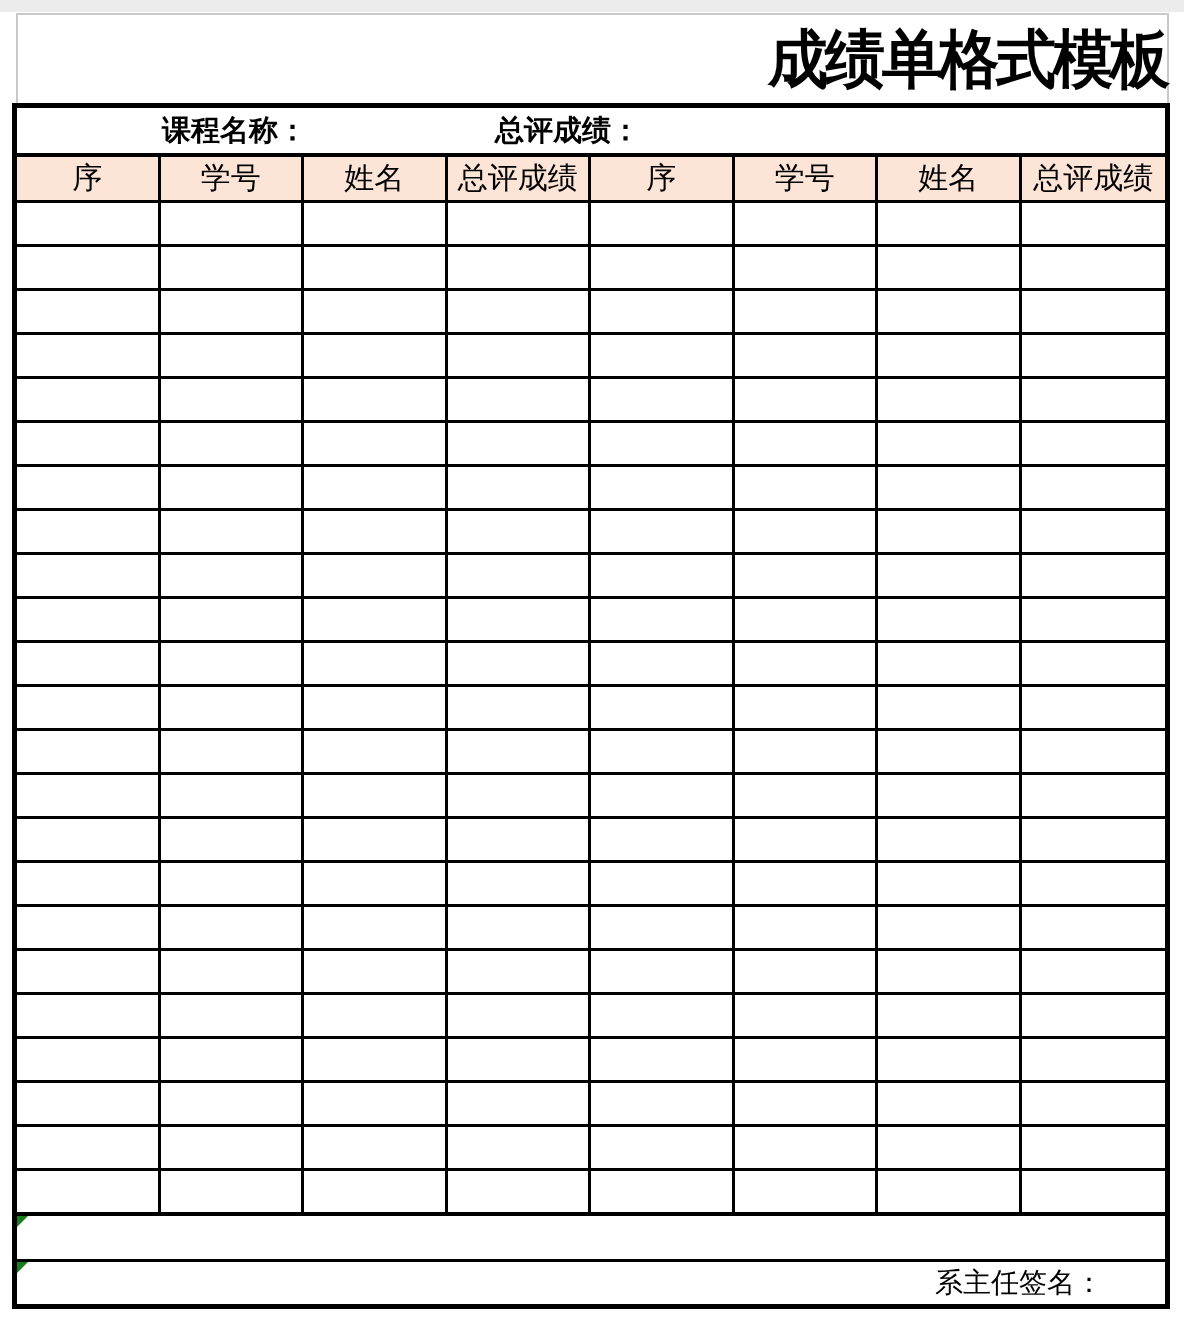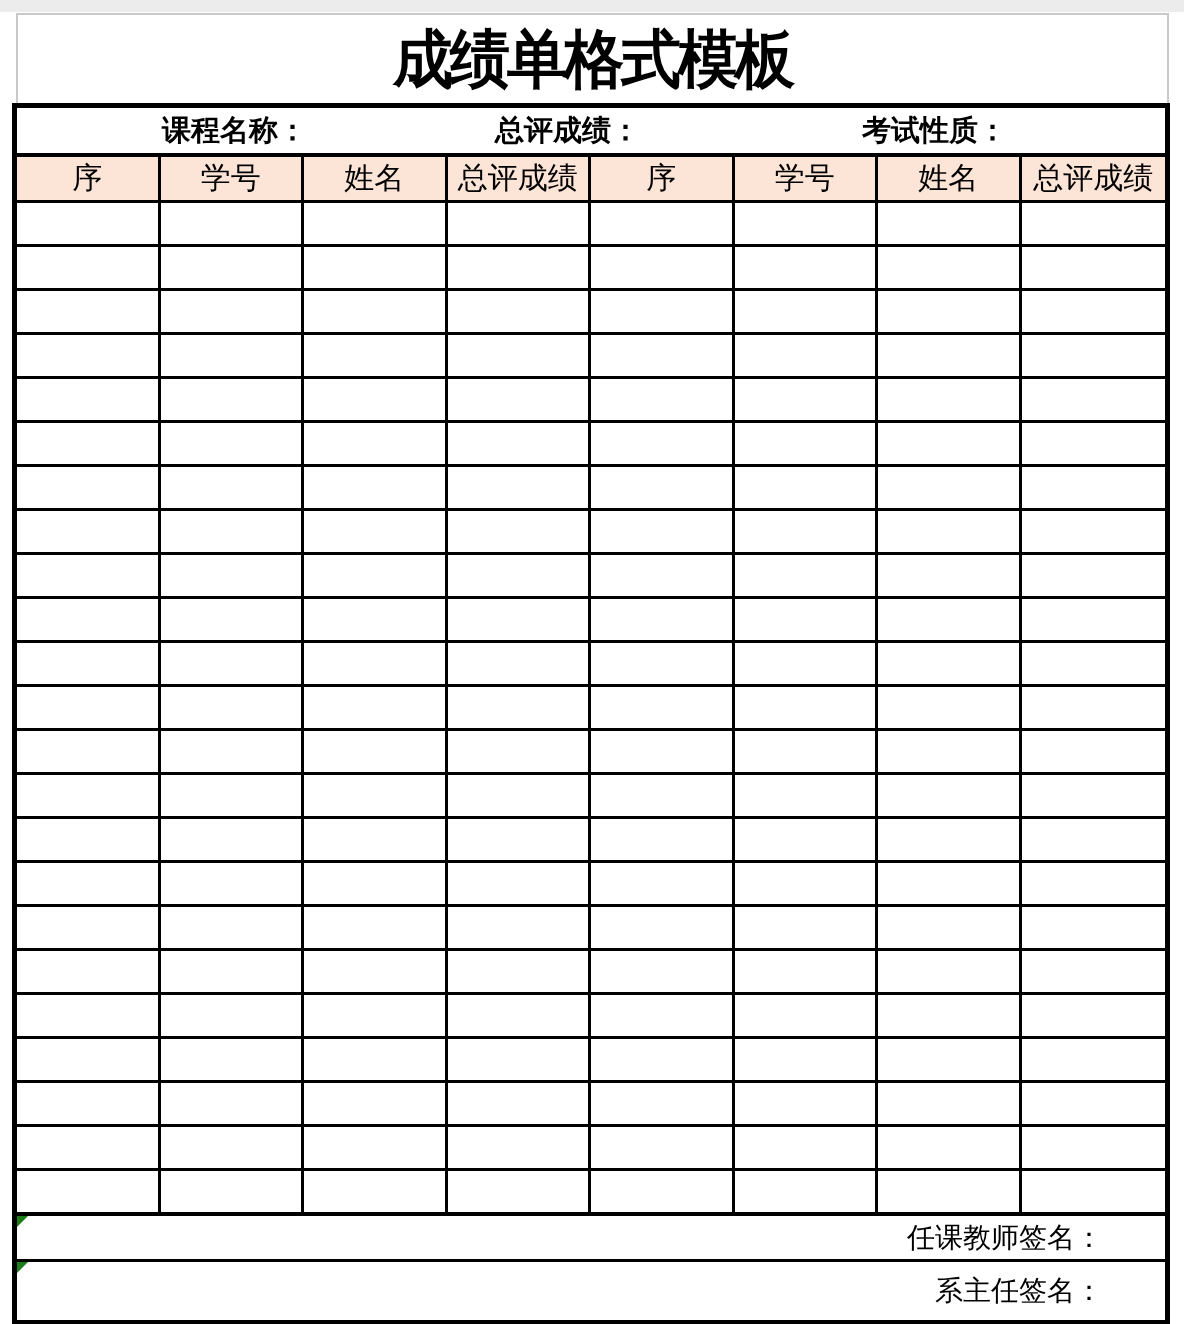--- a/index.html
+++ b/index.html
@@ -25,21 +25,21 @@
     position: absolute;
     left: 16px; top: 13px;
     width: 1153px; height: 92px;
     border-top: 2px solid #c9c9c9;
     border-left: 2px solid #c9c9c9;
     border-right: 2px solid #c9c9c9;
     box-sizing: border-box;
     background: #ffffff;
     display: flex;
     align-items: center;
-    justify-content: center;
+    justify-content: flex-end;
   }
   .page-title {
     font-size: 60px;
     font-weight: 800;
     letter-spacing: -3px;
     color: #000;
     white-space: nowrap;
     transform: scaleY(1.06);
   }
   
@@ -111,21 +111,21 @@
     position: relative;
     height: 46px;
     box-sizing: border-box;
     border-bottom: 3px solid #000;
     background: #fff;
     display: flex;
     align-items: center;
     justify-content: flex-end;
     padding-right: 62px;
   }
-  .sig-row.last { height: 58px; border-bottom: none; }
+  .sig-row.last { height: 42px; border-bottom: none; }
   .sig-label {
     font-size: 28px;
     font-weight: 400;
     color: #000;
     white-space: nowrap;
   }
   .err-triangle {
     position: absolute;
     left: 0; top: 0;
     width: 0; height: 0;
@@ -140,21 +140,20 @@
 
 <div class="title-frame">
   <div class="page-title">成绩单格式模板</div>
 </div>
 
 <div class="grade-table">
 
   <div class="info-row">
     <div class="info-label course">课程名称：</div>
     <div class="info-label teacher">总评成绩：</div>
-    <div class="info-label exam">考试性质：</div>
   </div>
 
   <div class="header-row">
       <div class="cell hcell">序</div>
       <div class="cell hcell">学号</div>
       <div class="cell hcell">姓名</div>
       <div class="cell hcell">总评成绩</div>
       <div class="cell hcell">序</div>
       <div class="cell hcell">学号</div>
       <div class="cell hcell">姓名</div>
@@ -389,21 +388,20 @@
         <div class="cell"></div>
         <div class="cell"></div>
         <div class="cell"></div>
         <div class="cell"></div>
         <div class="cell"></div>
       </div>
     </div>
 
   <div class="sig-row">
     <span class="err-triangle"></span>
-    <span class="sig-label">任课教师签名：</span>
   </div>
 
   <div class="sig-row last">
     <span class="err-triangle"></span>
     <span class="sig-label">系主任签名：</span>
   </div>
 
 </div>
 
 </body></html>

